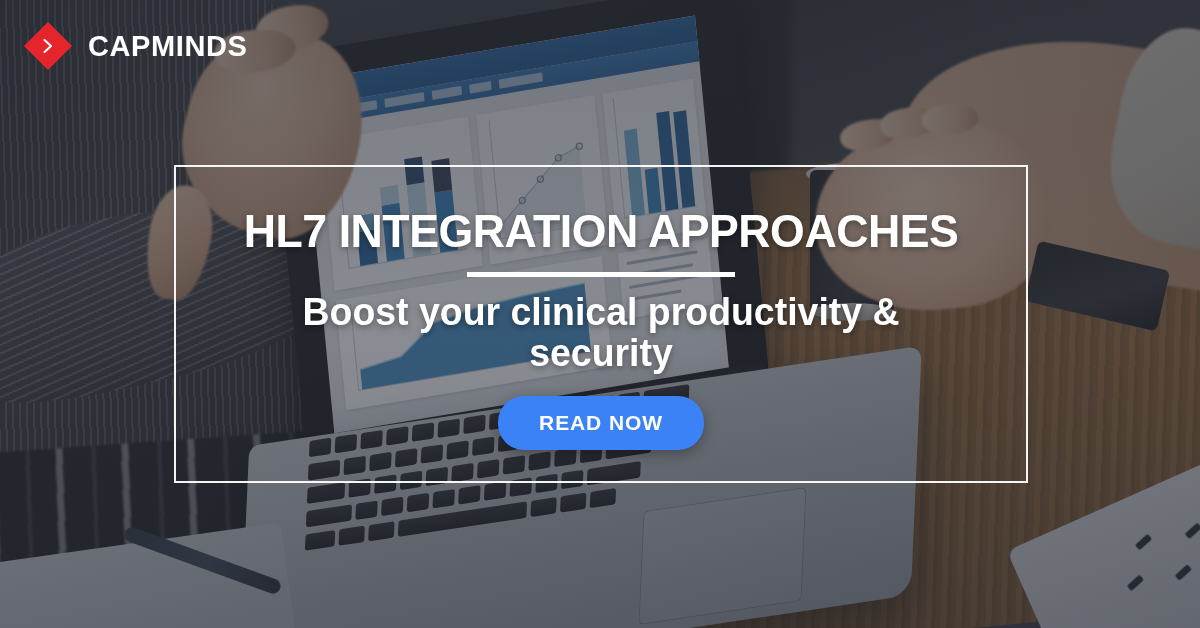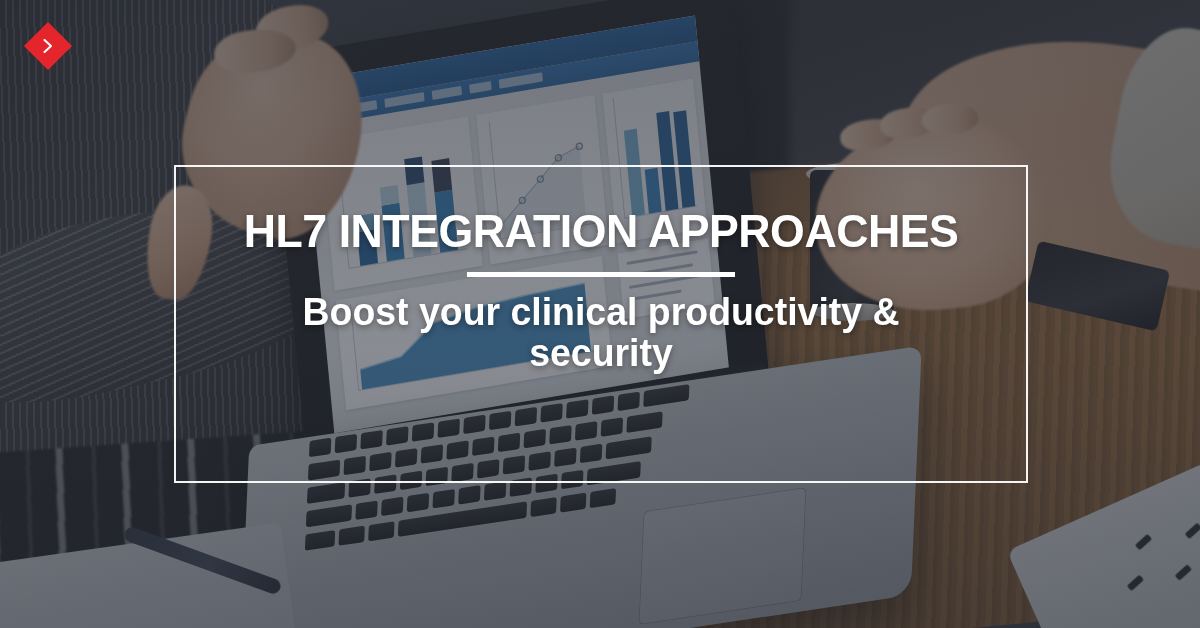--- a/index.html
+++ b/index.html
@@ -561,23 +561,25 @@
     <div class="tint"></div>
   </div>
 
   <div class="logo">
     <span class="logo-diamond">
       <span class="dia"></span>
       <svg width="14" height="16" viewBox="0 0 14 16" fill="none" xmlns="http://www.w3.org/2000/svg" aria-hidden="true">
         <path d="M3.5 2 L10 8 L3.5 14" stroke="#ffffff" stroke-width="2.1" stroke-linecap="round" stroke-linejoin="round"></path>
       </svg>
     </span>
+    <span class="logo-word">CAPMINDS</span>
   </div>
 
   <div class="frame"></div>
 
   <div class="content">
     <div class="headline">HL7 INTEGRATION APPROACHES</div>
     <div class="rule"></div>
     <div class="subhead">Boost your clinical productivity &amp; security</div>
+    <button class="cta">READ NOW</button>
   </div>
 
 </div>
 
 </body></html>

